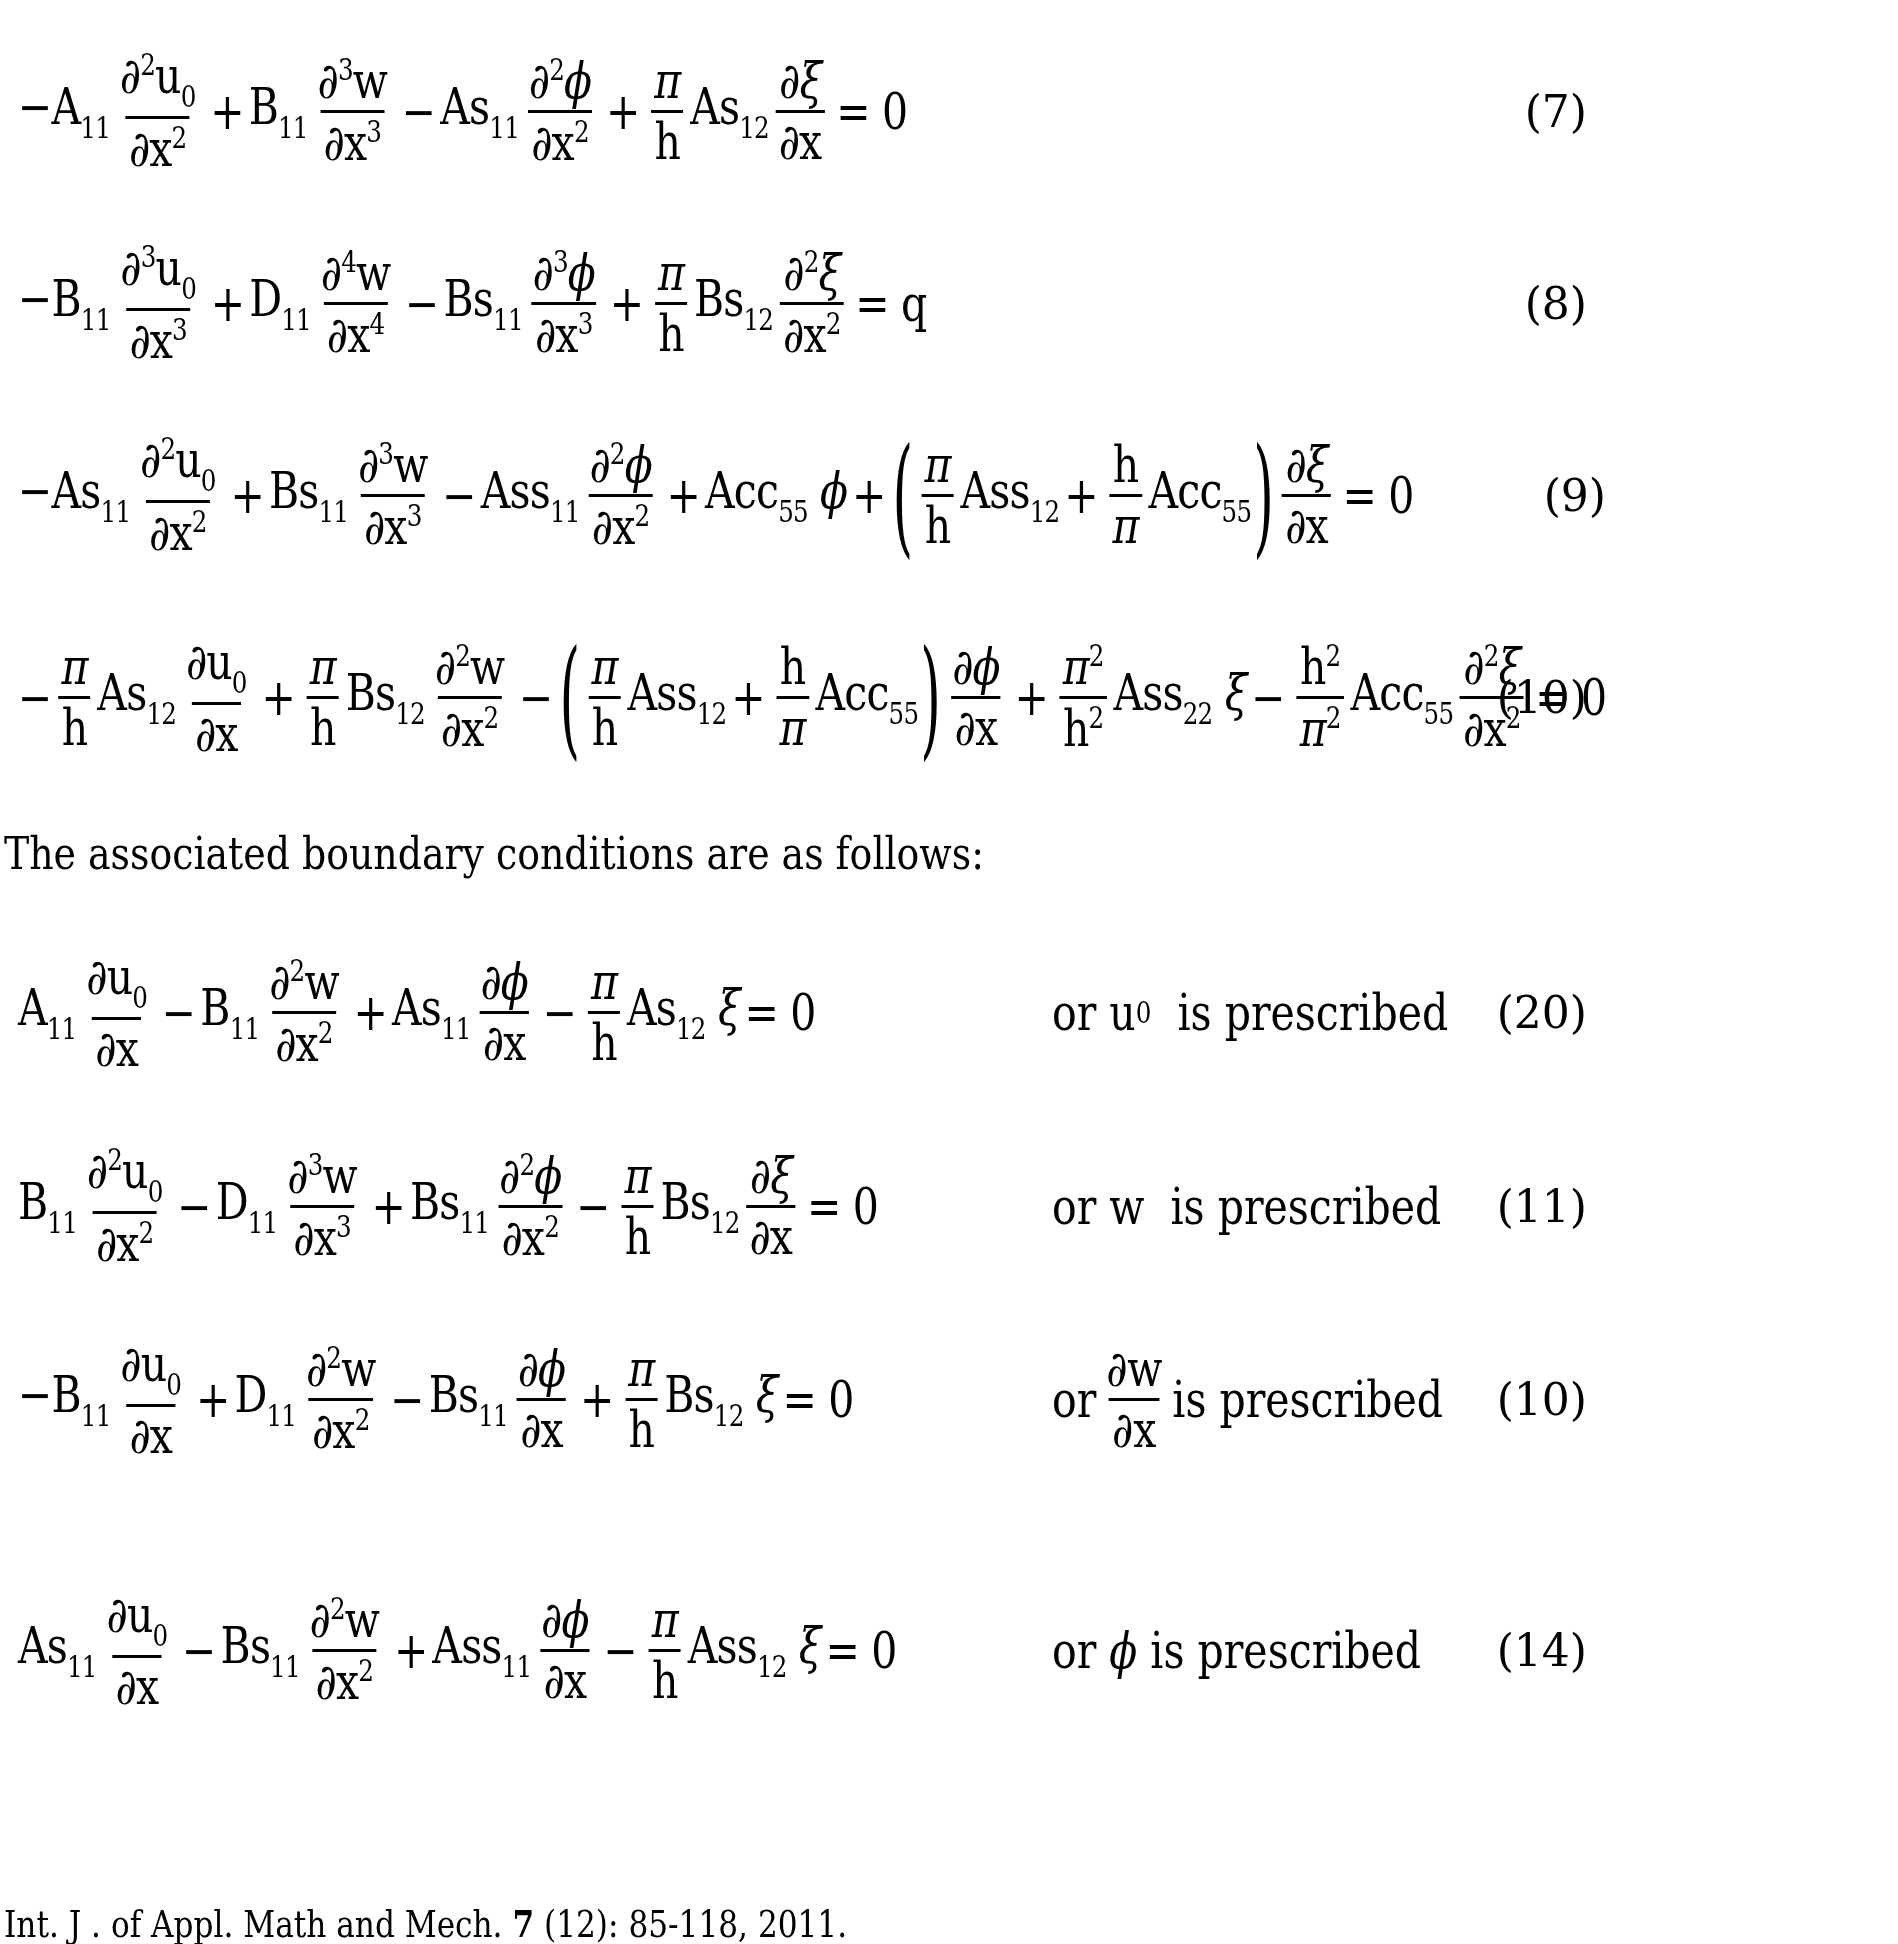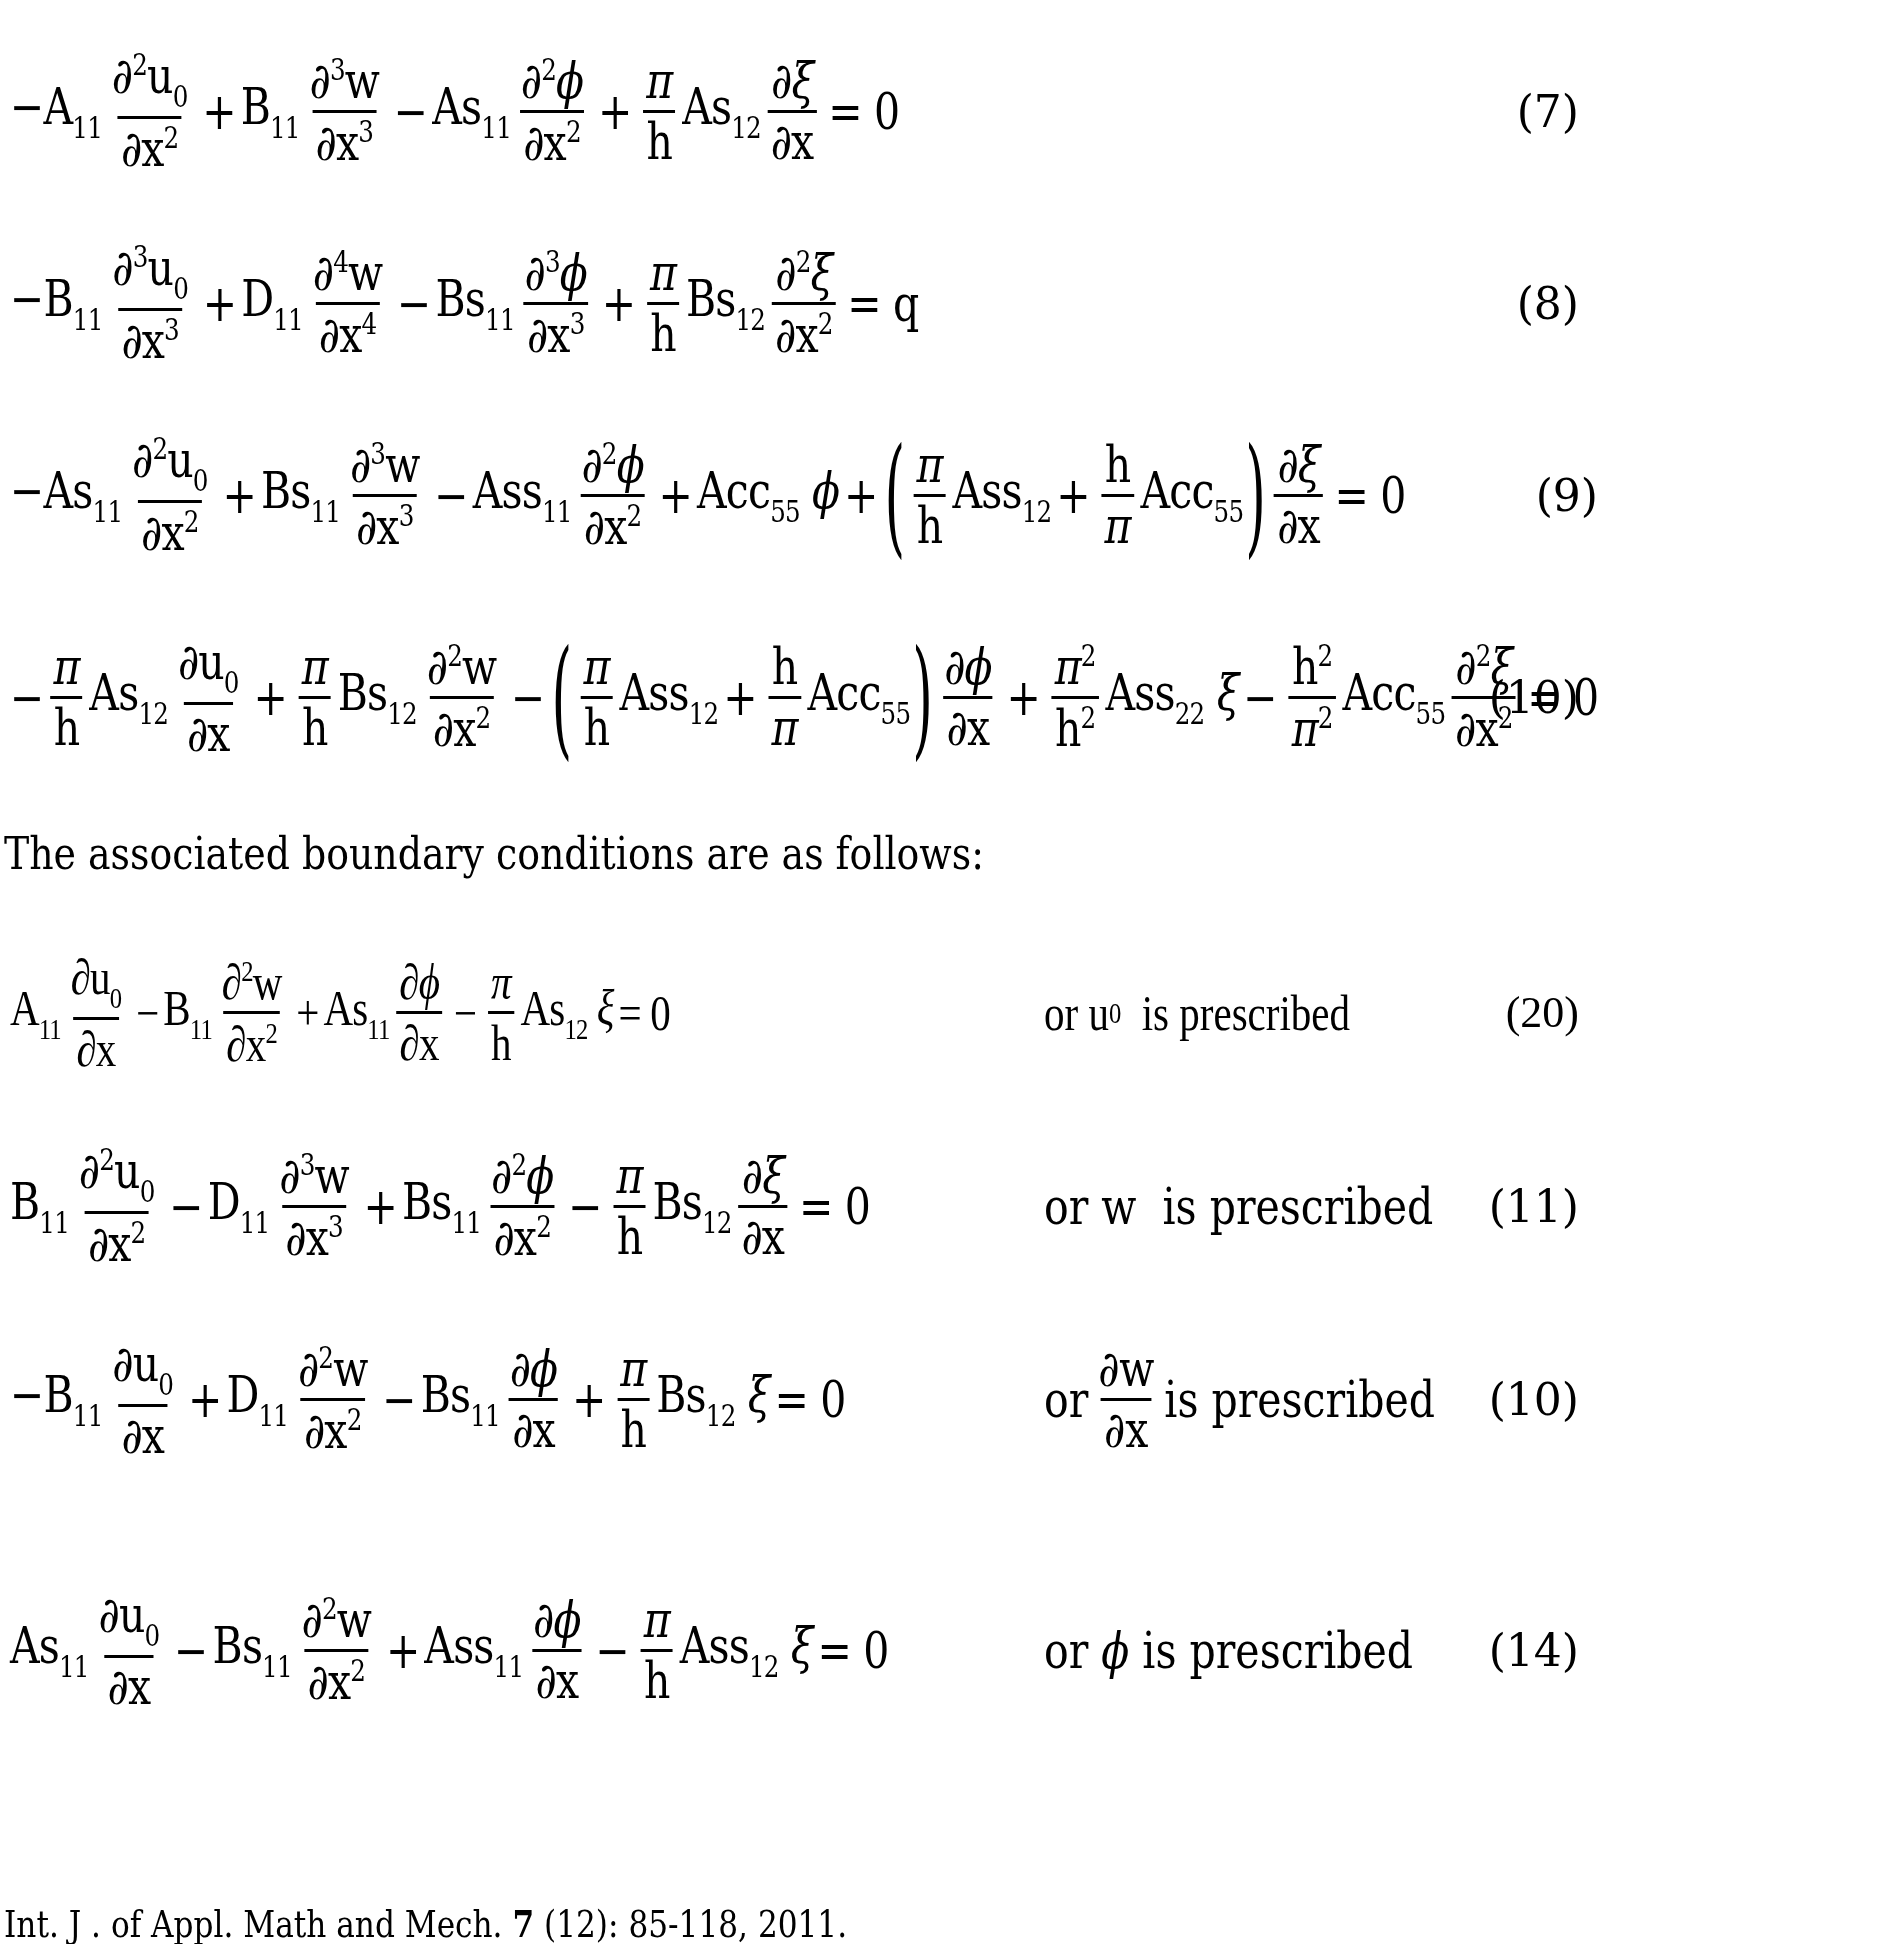--- a/index.html
+++ b/index.html
@@ -1,17 +1,17 @@
 <!DOCTYPE html>
 <html><head>
 <meta charset="utf-8">
 <style>
   html, body { margin:0; padding:0; background:#ffffff; }
   body { width:1899px; height:1944px; position:relative; overflow:hidden; color:#000; font-family:"DejaVu Serif", "Liberation Serif", serif; }
-  .eqrow { position:absolute; left:0; width:1613px; height:149px; }
+  .eqrow { position:absolute; left:8px; width:1613px; height:149px; }
   .eq { position:absolute; left:10px; top:0; height:149px; display:flex; align-items:center; font-size:50px; white-space:nowrap; letter-spacing:-1px; transform:scaleX(0.82); transform-origin:left center; }
   .eqnum { position:absolute; right:34px; top:0; height:149px; display:flex; align-items:center; font-size:44px; }
   .cond { position:absolute; left:1044px; top:0; height:149px; display:flex; align-items:center; font-size:50px; transform:scaleX(0.82); transform-origin:left center; white-space:nowrap; }
   .frac { display:inline-flex; flex-direction:column; align-items:center; vertical-align:middle; margin:0 8px; }
   .frac .num { padding:0 4px 4px; line-height:1; }
   .frac .den { padding:4px 4px 0; line-height:1; border-top:3px solid #000; }
   sub { font-size:30px; vertical-align:-14px; }
   sup { font-size:30px; vertical-align:18px; }
   .op { margin:0 6px; }
   .it { font-style:italic; }
@@ -191,21 +191,21 @@
         <span class="num">∂<sup>2</sup><span class="it">ξ</span></span>
         <span class="den">∂x<sup>2</sup></span>
       </span>
     <span class="op">= 0</span>
   </div>
   <div class="eqnum">(10)</div>
 </div>
 
 <div class="text" style="top:828px;">The associated boundary conditions are as follows:</div>
 
-<div class="eqrow" style="top:938px;font-family:Liberation Serif, serif;">
+<div class="eqrow" style="top:938px;">
   <div class="eq">
     <span>A<sub>11</sub></span>
     <span class="frac">
         <span class="num">∂u<sub>0</sub></span>
         <span class="den">∂x</span>
       </span>
     <span class="op">−</span>
       <span>B<sub>11</sub></span>
     <span class="frac">
         <span class="num">∂<sup>2</sup>w</span>

